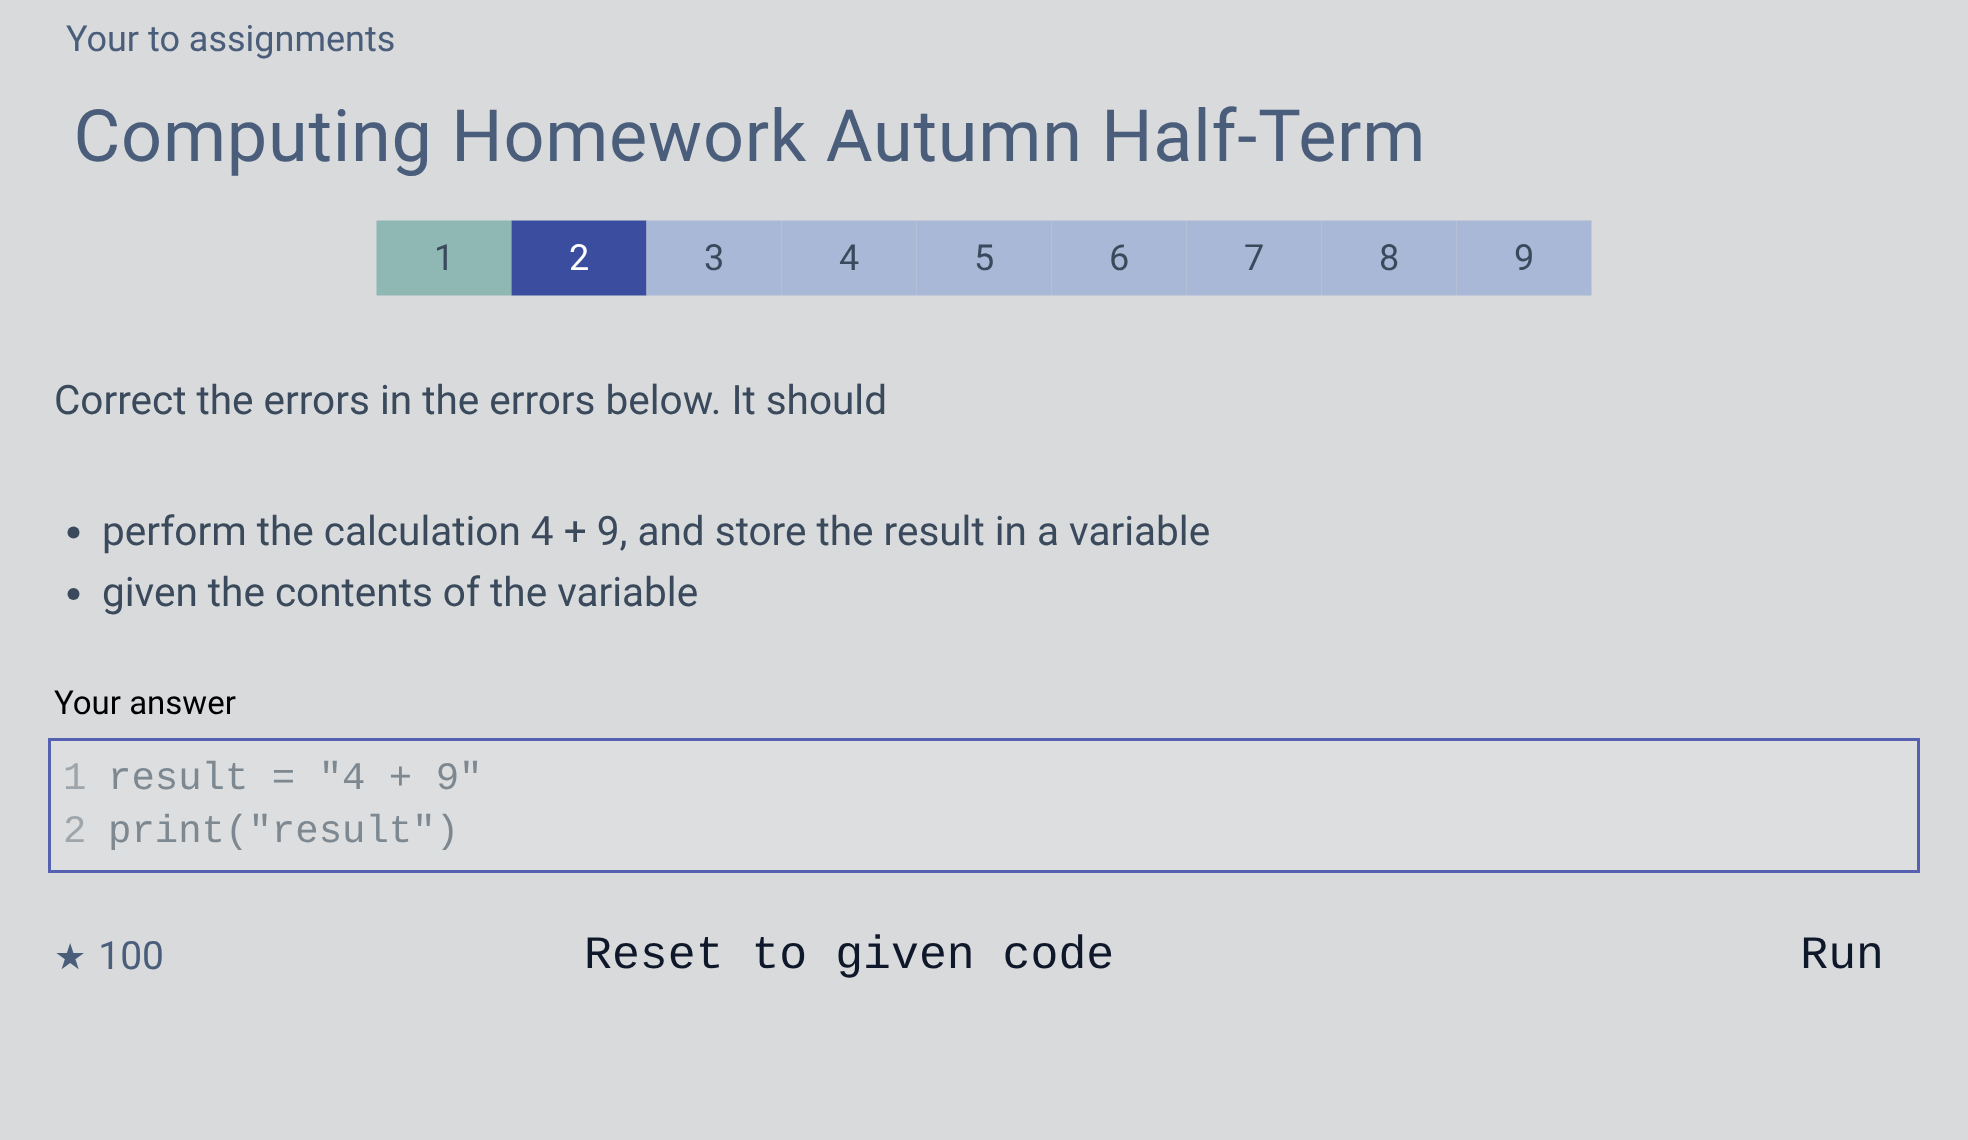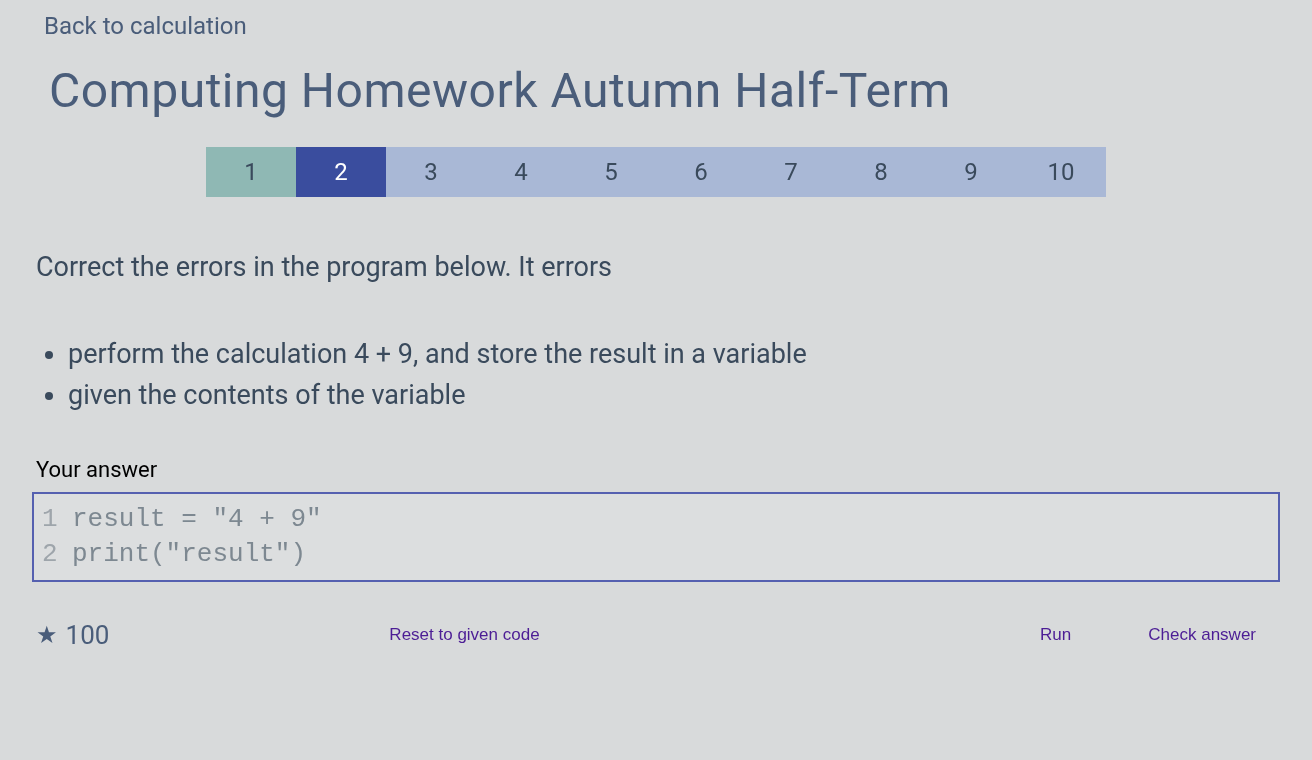--- a/index.html
+++ b/index.html
@@ -116,52 +116,51 @@
       font-size: 24px;
       color: #4a5d7a;
     }
     .btn-area {
       margin-left: auto;
       display: flex;
       gap: 77px;
       padding-right: 20px;
     }
     .footer-btn {
-      color: #4c1d95;
+      color: #0f172a;
       cursor: pointer;
-      font-size: 17px;
+      font-size: 31px;
       background: none;
       border: none;
-      font-family: Liberation Sans, sans-serif;
+      font-family: Liberation Mono, monospace;
     }
     .reset-btn { margin-left: 280px; }
   </style>
 </head>
 <body>
 
-<a class="back-link">Back to calculation</a>
+<a class="back-link">Your to assignments</a>
 
 <h1 class="page-title">Computing Homework Autumn Half-Term</h1>
 
 <div class="question-nav">
   <div class="question-nav-inner" id="nav-inner">
       <div class="nav-item answered">1</div>
       <div class="nav-item current">2</div>
       <div class="nav-item default">3</div>
       <div class="nav-item default">4</div>
       <div class="nav-item default">5</div>
       <div class="nav-item default">6</div>
       <div class="nav-item default">7</div>
       <div class="nav-item default">8</div>
       <div class="nav-item default">9</div>
-      <div class="nav-item default">10</div>
     </div>
 </div>
 
-<div class="question-text">Correct the errors in the program below. It errors</div>
+<div class="question-text">Correct the errors in the errors below. It should</div>
 <ul class="question-bullets" id="bullets">
     <li>perform the calculation 4 + 9, and store the result in a variable</li>
     <li>given the contents of the variable</li>
   </ul>
 
 <div class="answer-label">Your answer</div>
 
 <div class="code-box" id="code-box">
     <div class="code-line">
       <span class="line-num">1</span>
@@ -174,15 +173,14 @@
   </div>
 
 <div class="footer-row">
   <div class="score">
     <span class="star-icon">★</span>
     <span>100</span>
   </div>
   <button class="footer-btn reset-btn">Reset to given code</button>
   <div class="btn-area">
     <button class="footer-btn">Run</button>
-    <button class="footer-btn">Check answer</button>
   </div>
 </div>
 
 </body></html>

